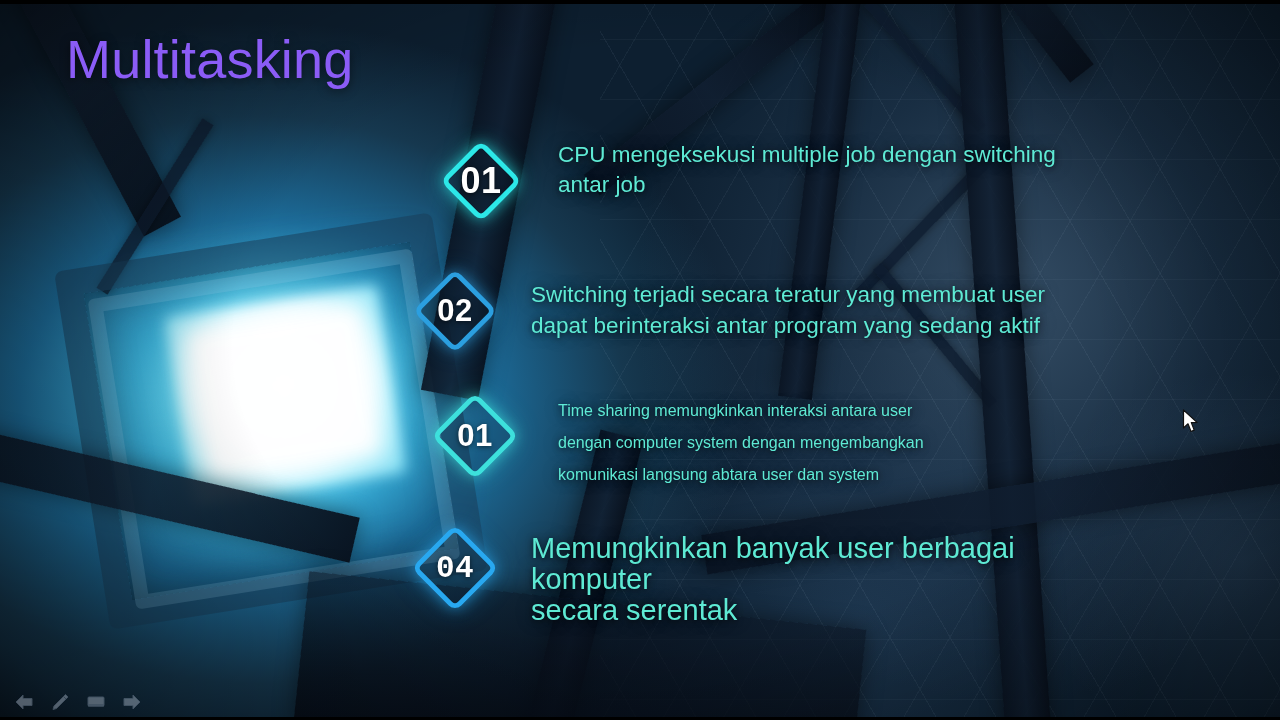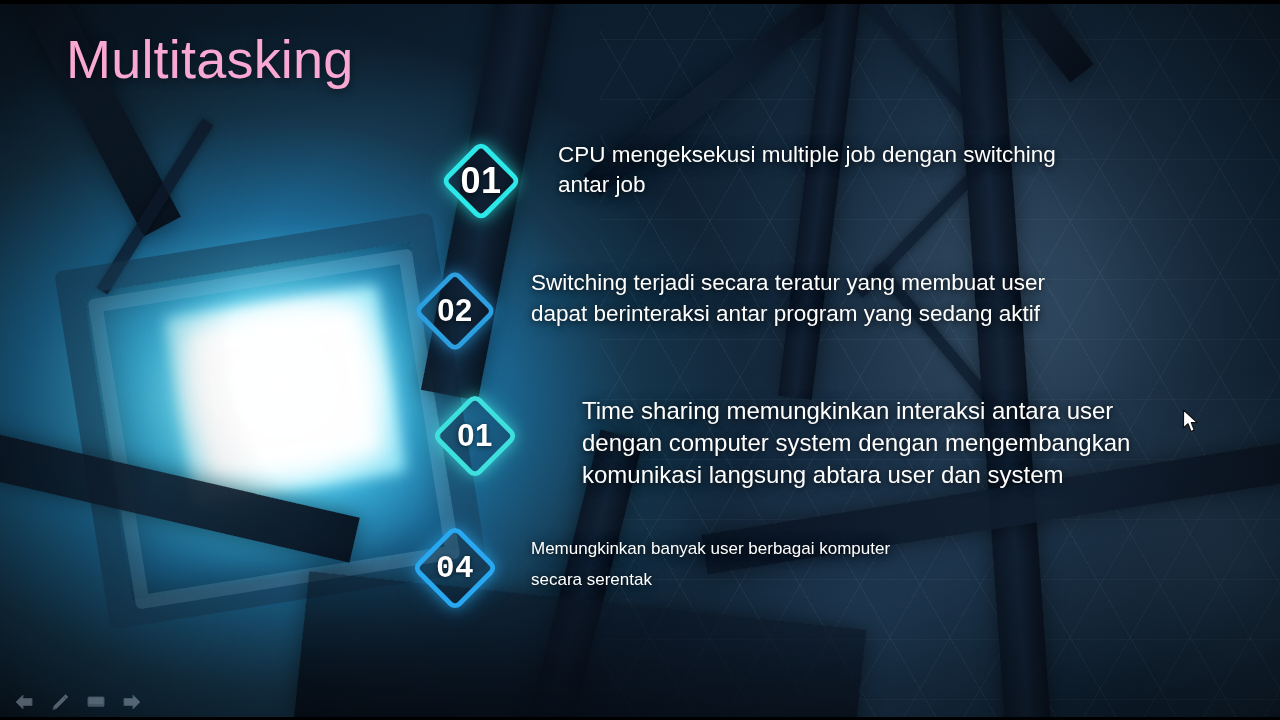--- a/index.html
+++ b/index.html
@@ -153,21 +153,21 @@
   .letterbox-bottom { bottom: 0; height: 3px; }
 
   
   .content { position: absolute; inset: 0; }
 
   .slide-title {
     position: absolute;
     left: 66px; top: 28px;
     font-size: 54px;
     font-weight: 400;
-    color: #f9a8d4;
+    color: #8b5cf6;
     letter-spacing: 0.2px;
     text-shadow: 0 2px 10px rgba(0,0,0,0.55);
     white-space: nowrap;
   }
 
   .bullets {
     position: absolute;
     left: 0; top: 0; right: 0; bottom: 0;
   }
   .bullet-row { position: absolute; }
@@ -186,21 +186,21 @@
     align-items: center;
     justify-content: center;
     font-weight: bold;
     color: #ffffff;
     text-shadow: 0 1px 5px rgba(0,0,0,0.6);
     letter-spacing: 0.5px;
   }
 
   .bullet-text {
     position: absolute;
-    color: #ffffff;
+    color: #5eead4;
     font-weight: 400;
     text-shadow: 0 1px 6px rgba(0,0,0,0.7), 0 0 18px rgba(0,0,0,0.35);
     white-space: pre-line;
   }
 
   
   .presenter-bar {
     position: absolute;
     left: 10px; bottom: 6px;
     display: flex;
@@ -268,38 +268,38 @@
                     box-shadow:0 0 14px rgba(44,232,232,0.60), 0 0 26px rgba(44,232,232,0.30);"></div>
         <div class="diamond-num" style="left:450px; top:155px; width:62px; height:52px; font-size:36px;">01</div>
         <div class="bullet-text" style="left:558px; top:140px; width:620px; font-size:22.5px; line-height:30px;">CPU mengeksekusi multiple job dengan switching
 antar job</div>
       </div>
 
       <div class="bullet-row">
         <div class="diamond" style="left:425px; top:281px; width:60px; height:60px; border-width:5px; border-color:#2b9fe0;
                     box-shadow:0 0 14px rgba(43,159,224,0.60), 0 0 26px rgba(43,159,224,0.30);"></div>
         <div class="diamond-num" style="left:423px; top:284px; width:64px; height:54px; font-size:31px;">02</div>
-        <div class="bullet-text" style="left:531px; top:267px; width:630px; font-size:22.5px; line-height:31px;">Switching terjadi secara teratur yang membuat user
+        <div class="bullet-text" style="left:531px; top:279px; width:630px; font-size:22.5px; line-height:31px;">Switching terjadi secara teratur yang membuat user
 dapat berinteraksi antar program yang sedang aktif</div>
       </div>
 
       <div class="bullet-row">
         <div class="diamond" style="left:444px; top:405px; width:62px; height:62px; border-width:5px; border-color:#3de0dc;
                     box-shadow:0 0 14px rgba(61,224,220,0.62), 0 0 28px rgba(61,224,220,0.32);"></div>
         <div class="diamond-num" style="left:442px; top:408px; width:66px; height:56px; font-size:31px;">01</div>
-        <div class="bullet-text" style="left:582px; top:395px; width:625px; font-size:24px; line-height:32px;">Time sharing memungkinkan interaksi antara user
+        <div class="bullet-text" style="left:558px; top:395px; width:625px; font-size:16px; line-height:32px;">Time sharing memungkinkan interaksi antara user
 dengan computer system dengan mengembangkan
 komunikasi langsung abtara user dan system</div>
       </div>
 
       <div class="bullet-row">
         <div class="diamond" style="left:424px; top:537px; width:62px; height:62px; border-width:5px; border-color:#28a8f0;
                     box-shadow:0 0 14px rgba(40,168,240,0.60), 0 0 28px rgba(40,168,240,0.30);"></div>
         <div class="diamond-num" style="left:422px; top:540px; width:66px; height:56px; font-size:31px;font-family:Liberation Mono, monospace;">04</div>
-        <div class="bullet-text" style="left:531px; top:533px; width:600px; font-size:17px; line-height:31px;">Memungkinkan banyak user berbagai komputer
+        <div class="bullet-text" style="left:531px; top:533px; width:600px; font-size:29px; line-height:31px;">Memungkinkan banyak user berbagai komputer
 secara serentak</div>
       </div>
 
     </div>
   </div>
 
   <div class="presenter-bar">
 
     <div class="pbtn">
       <span>

